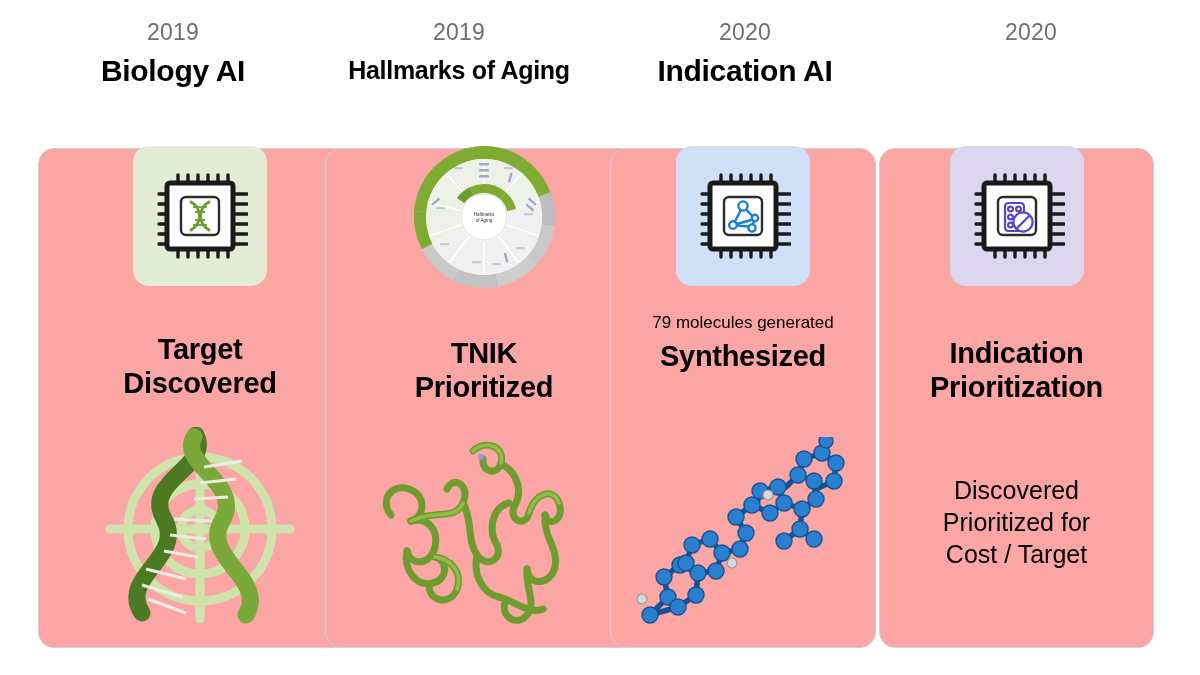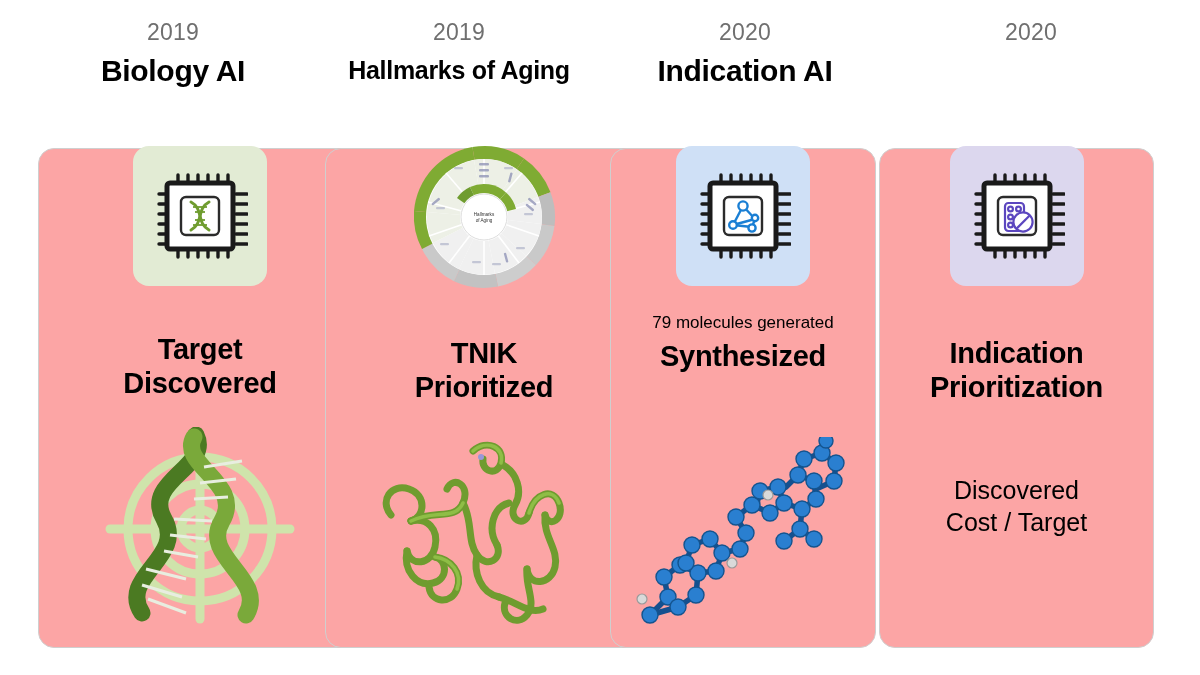--- a/index.html
+++ b/index.html
@@ -481,18 +481,19 @@
         </div>
       </div>
 
       <div class="headline pos-b">
         <div>Indication</div>
         <div>Prioritization</div>
       </div>
 
       <div class="footnote">
         <div>Discovered</div>
+        <div>Prioritized for</div>
         <div>Cost / Target</div>
       </div>
     </div>
   </div>
 
 </div>
 
 </body></html>

